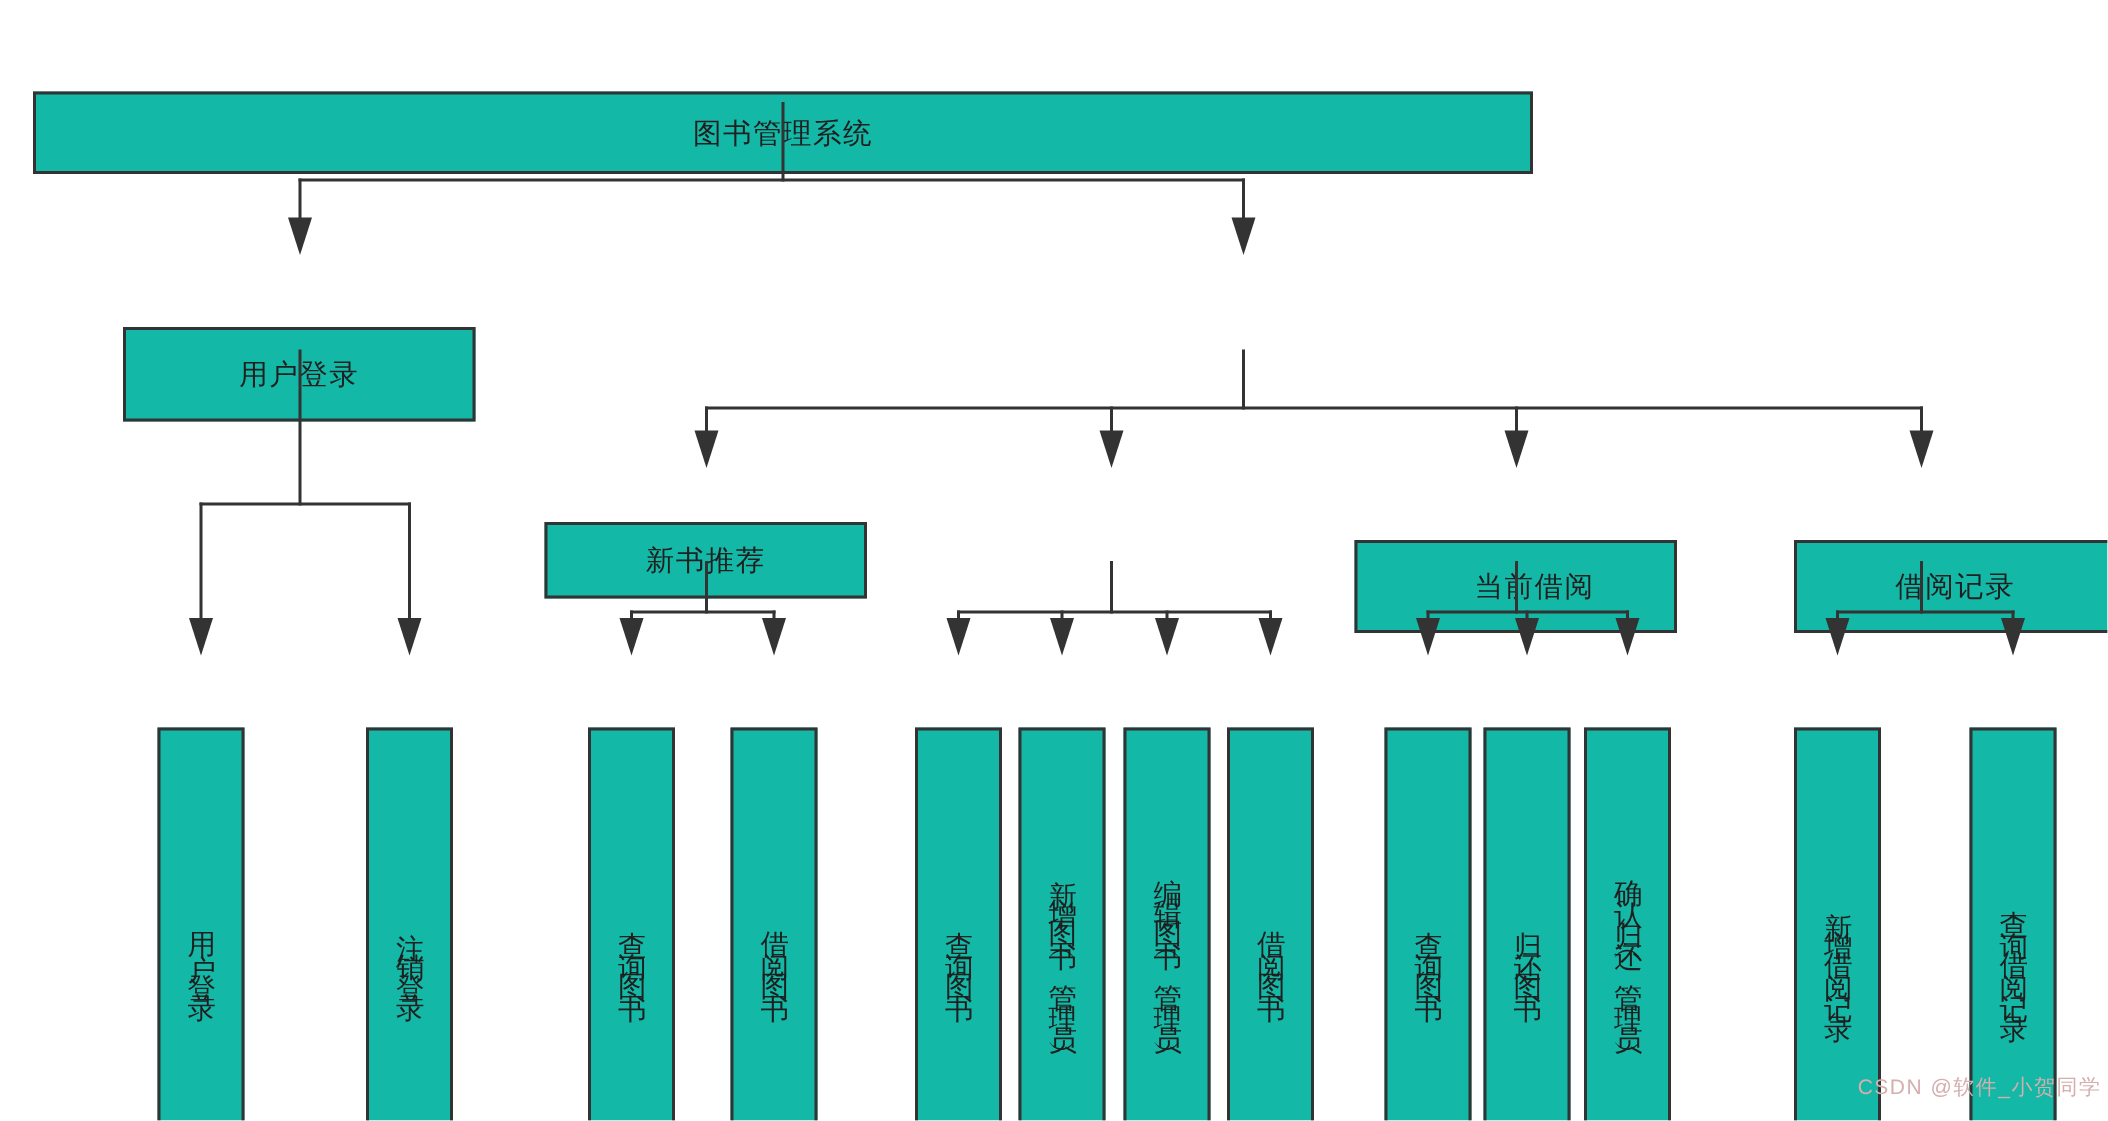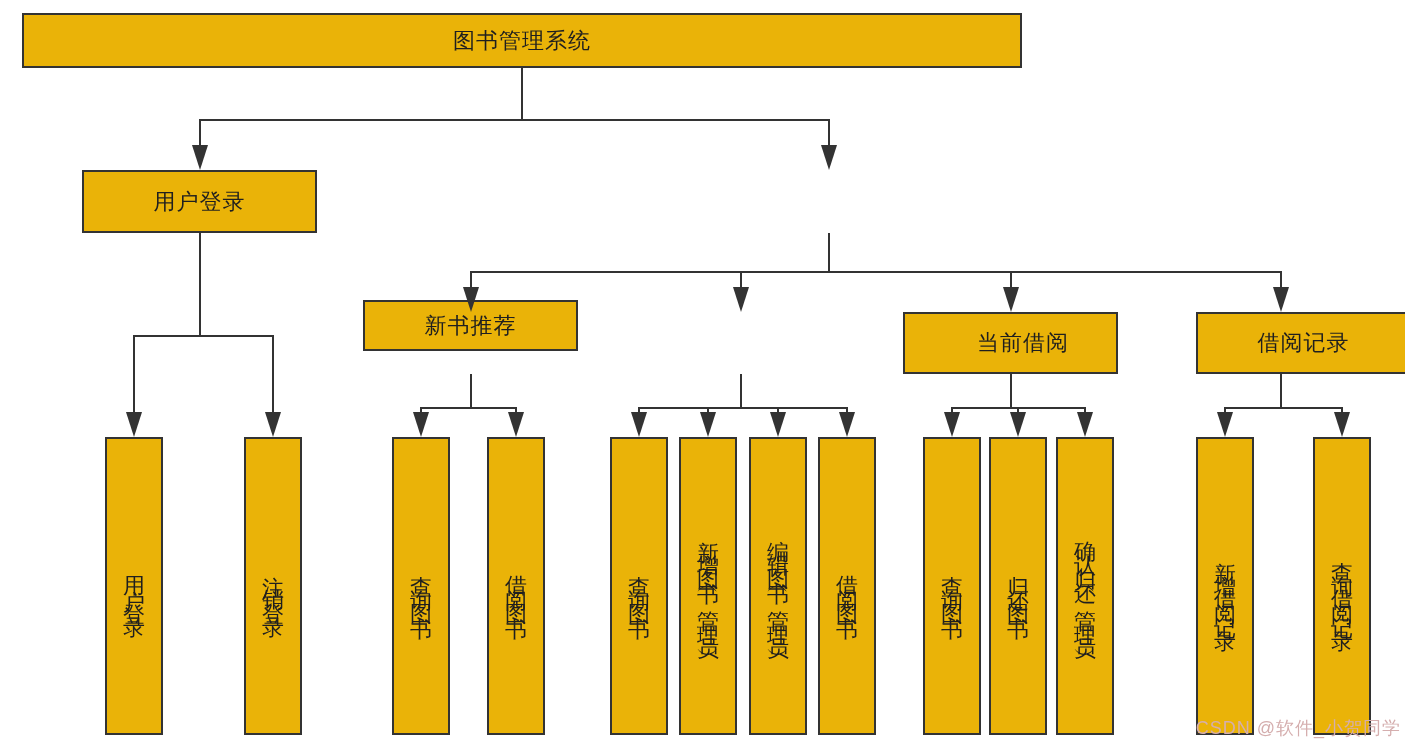--- a/index.html
+++ b/index.html
@@ -12,28 +12,29 @@
     position: relative;
     width: 1405px;
     height: 747px;
     background: var(--bg, #ffffff);
     overflow: hidden;
   }
   .node {
     position: absolute;
     box-sizing: border-box;
     border: 2px solid var(--line, #333333);
-    background: #eab308;
+    background: #14b8a6;
     display: flex;
     align-items: center;
     justify-content: center;
     color: var(--text, #1f1f1f);
-    font-size: 22px;
+    font-size: 19px;
     letter-spacing: 1px;
     white-space: nowrap;
+    margin-top: 48px;
   }
   .node .vtext {
     writing-mode: vertical-rl;
     text-orientation: mixed;
     letter-spacing: 14px;
     line-height: 1;
     white-space: nowrap;
   }
   .seg {
     position: absolute;
@@ -44,21 +45,21 @@
     width: 0;
     height: 0;
     border-left: 8px solid transparent;
     border-right: 8px solid transparent;
     border-top: 25px solid var(--line, #333333);
   }
   #watermark {
     position: absolute;
     top: 716px;
     right: 4px;
-    font-size: 18px;
+    font-size: 14px;
     letter-spacing: 1px;
     color: var(--wm, #d5aeae);
     z-index: 10;
     white-space: nowrap;
   }
 </style>
 </head>
 <body>
 
 <div id="stage">

